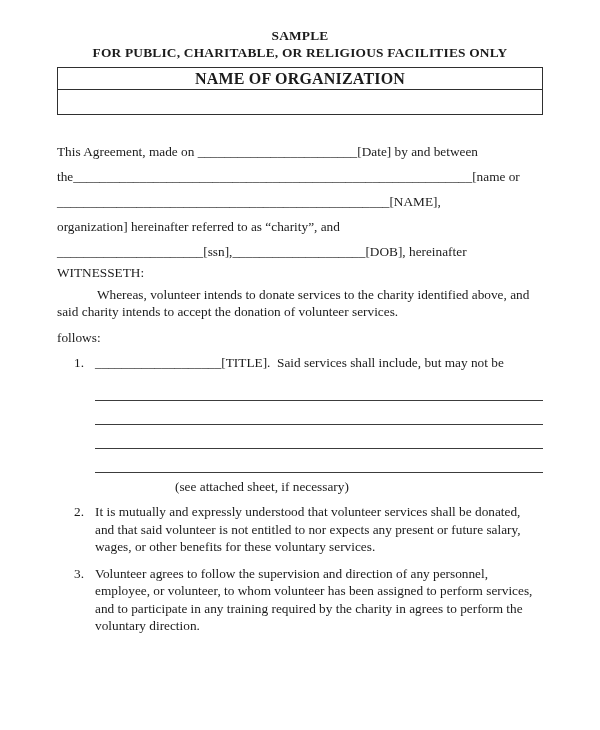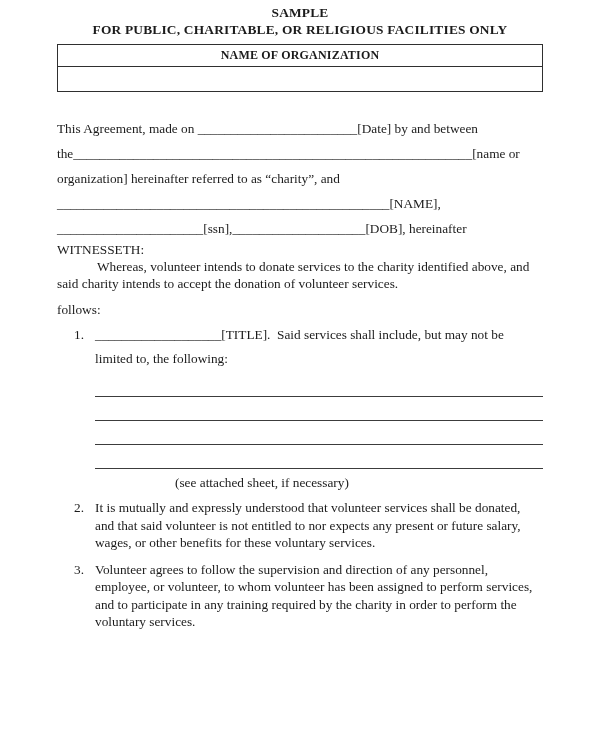--- a/index.html
+++ b/index.html
@@ -5,42 +5,42 @@
   html, body { margin: 0; padding: 0; background: #ffffff; }
   .page {
     position: relative;
     width: 600px;
     height: 648px;
     box-sizing: border-box;
     background: #ffffff;
     font-family: "Liberation Serif", serif;
     font-size: 13.3px;
     color: #1b1b1b;
-    padding: 5px 57px 0 57px;
+    padding: 28px 57px 0 57px;
     overflow: hidden;
   }
   .doc-header { text-align: center; }
   .doc-header .h-line { font-weight: 700; font-size: 13.4px; line-height: 16.5px; letter-spacing: 0.2px; }
 
   .org-box { margin-top: 6px; border: 1.5px solid #2f2f2f; }
   .org-label {
-    text-align: center; font-weight: 700; font-size: 12px;
+    text-align: center; font-weight: 700; font-size: 16px;
     line-height: 15px; padding: 3px 0 3px; letter-spacing: 0.2px;
     border-bottom: 1.5px solid #2f2f2f;
   }
   .org-blank { height: 24px; }
 
   .line { white-space: pre-wrap; }
 
   .intro { margin-top: 24px; }
   .intro .line { line-height: 25px; }
 
   .witnesseth-heading { margin-top: 0; line-height: 17px; }
 
-  .wit-para { }
+  .wit-para { margin-top: 5px; }
   .wit-para .line { line-height: 17px; }
   .wit-para .first { padding-left: 40px; }
 
   .therefore { margin-top: 7px; }
   .therefore .line { line-height: 22px; }
 
   .clause { display: flex; }
   .clause-num { width: 38px; box-sizing: border-box; padding-left: 17px; flex: none; }
   .clause-body { flex: 1; min-width: 0; }
 
@@ -67,41 +67,40 @@
   </div>
 
   <div class="org-box">
     <div class="org-label">NAME OF ORGANIZATION</div>
     <div class="org-blank"></div>
   </div>
 
   <div class="intro">
     <div class="line">This Agreement, made on ________________________[Date] by and between</div>
     <div class="line">the____________________________________________________________[name or</div>
+    <div class="line">__________________________________________________[NAME],</div>
     <div class="line">organization] hereinafter referred to as “charity”, and</div>
-    <div class="line">__________________________________________________[NAME],</div>
     <div class="line">______________________[ssn],____________________[DOB], hereinafter</div>
   </div>
 
   <div class="witnesseth-heading">WITNESSETH:</div>
 
   <div class="wit-para">
     <div class="line first">Whereas, volunteer intends to donate services to the charity identified above, and</div>
     <div class="line">said charity intends to accept the donation of volunteer services.</div>
   </div>
 
   <div class="therefore">
     <div class="line">follows:</div>
   </div>
 
   <div class="clause c1">
     <div class="clause-num">1.</div>
     <div class="clause-body">
       <div class="line">___________________[TITLE].  Said services shall include, but may not be</div>
-      <div class="line">limited to, the following:</div>
       <div class="fill-rules">
         <div class="fill-rule"></div>
         <div class="fill-rule"></div>
         <div class="fill-rule"></div>
         <div class="fill-rule"></div>
       </div>
       <div class="caption">(see attached sheet, if necessary)</div>
     </div>
   </div>
 
@@ -112,18 +111,18 @@
       <div class="line">and that said volunteer is not entitled to nor expects any present or future salary,</div>
       <div class="line">wages, or other benefits for these voluntary services.</div>
     </div>
   </div>
 
   <div class="clause c3">
     <div class="clause-num">3.</div>
     <div class="clause-body">
       <div class="line">Volunteer agrees to follow the supervision and direction of any personnel,</div>
       <div class="line">employee, or volunteer, to whom volunteer has been assigned to perform services,</div>
-      <div class="line">and to participate in any training required by the charity in order to perform the</div>
-      <div class="line">voluntary services.</div>
+      <div class="line">and to participate in any training required by the charity in agrees to perform the</div>
+      <div class="line">voluntary direction.</div>
     </div>
   </div>
 
 </div>
 
 </body></html>

